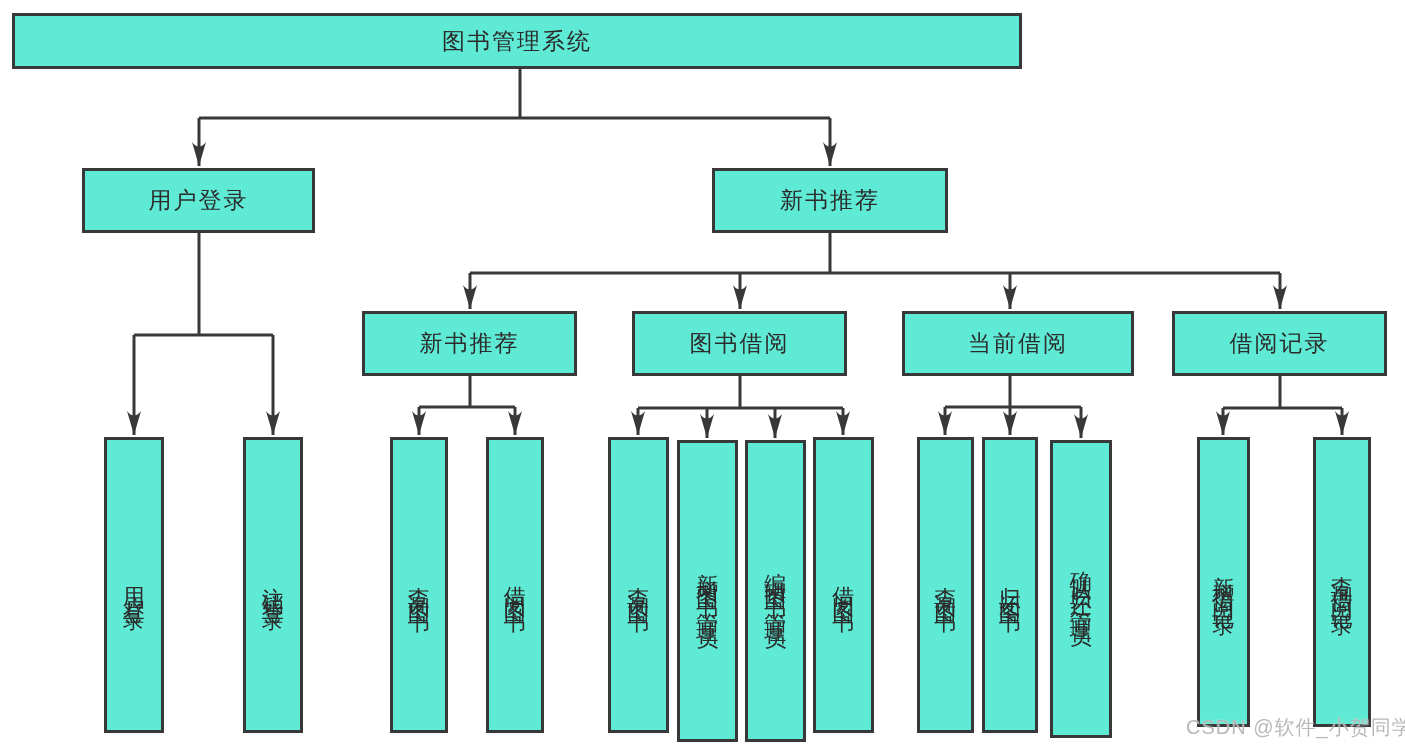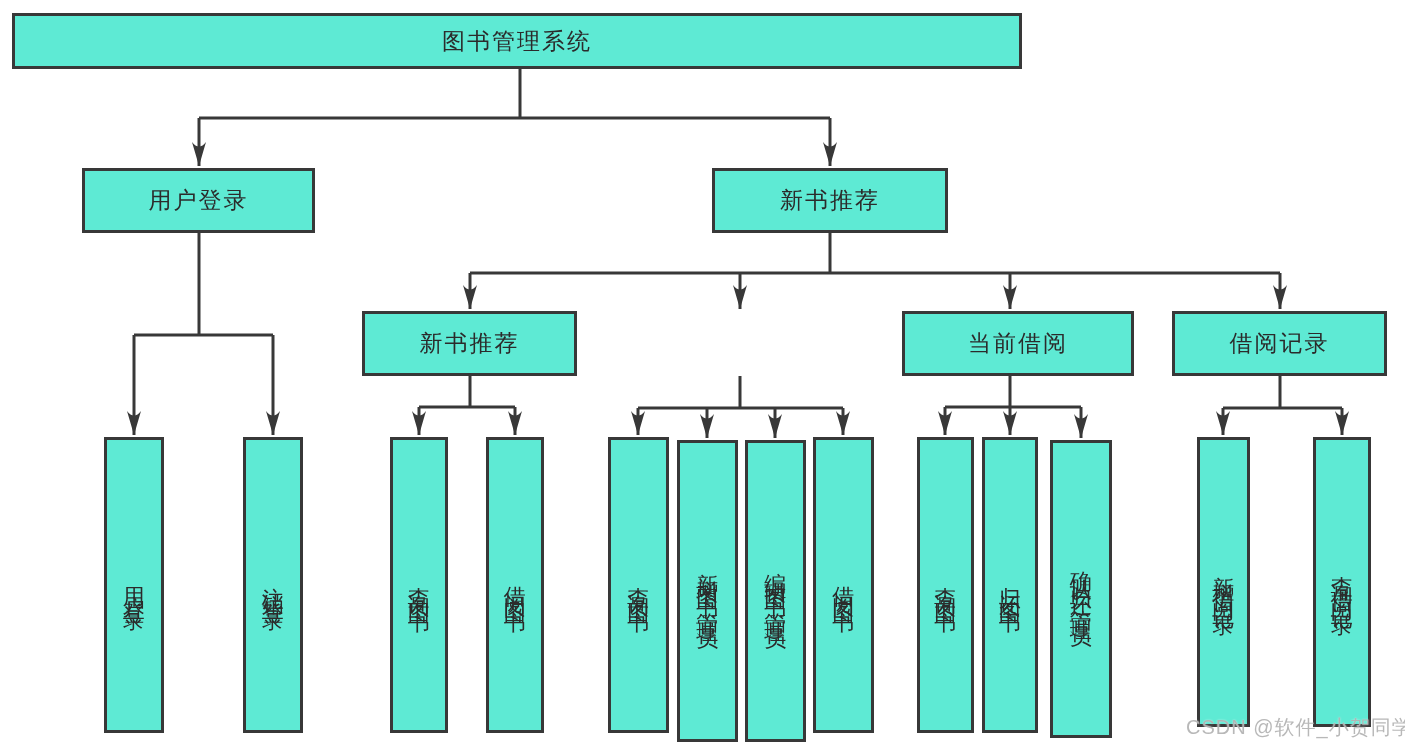--- a/index.html
+++ b/index.html
@@ -77,20 +77,23 @@
   <div class="box hbox" style="left:82px;top:168px;width:233px;height:65px">
     <span>用户登录</span>
   </div>
   <div class="box hbox" style="left:712px;top:168px;width:236px;height:65px">
     <span>新书推荐</span>
   </div>
 
   <div class="box hbox" style="left:362px;top:311px;width:215px;height:65px">
     <span>新书推荐</span>
   </div>
+  <div class="box hbox" style="left:632px;top:311px;width:215px;height:65px">
+    <span>图书借阅</span>
+  </div>
   <div class="box hbox" style="left:902px;top:311px;width:232px;height:65px">
     <span>当前借阅</span>
   </div>
   <div class="box hbox" style="left:1172px;top:311px;width:215px;height:65px">
     <span>借阅记录</span>
   </div>
 
   <div class="box leaf" style="left:104px;top:437px;width:60px;height:296px">
     <span>用户登录</span>
   </div>

